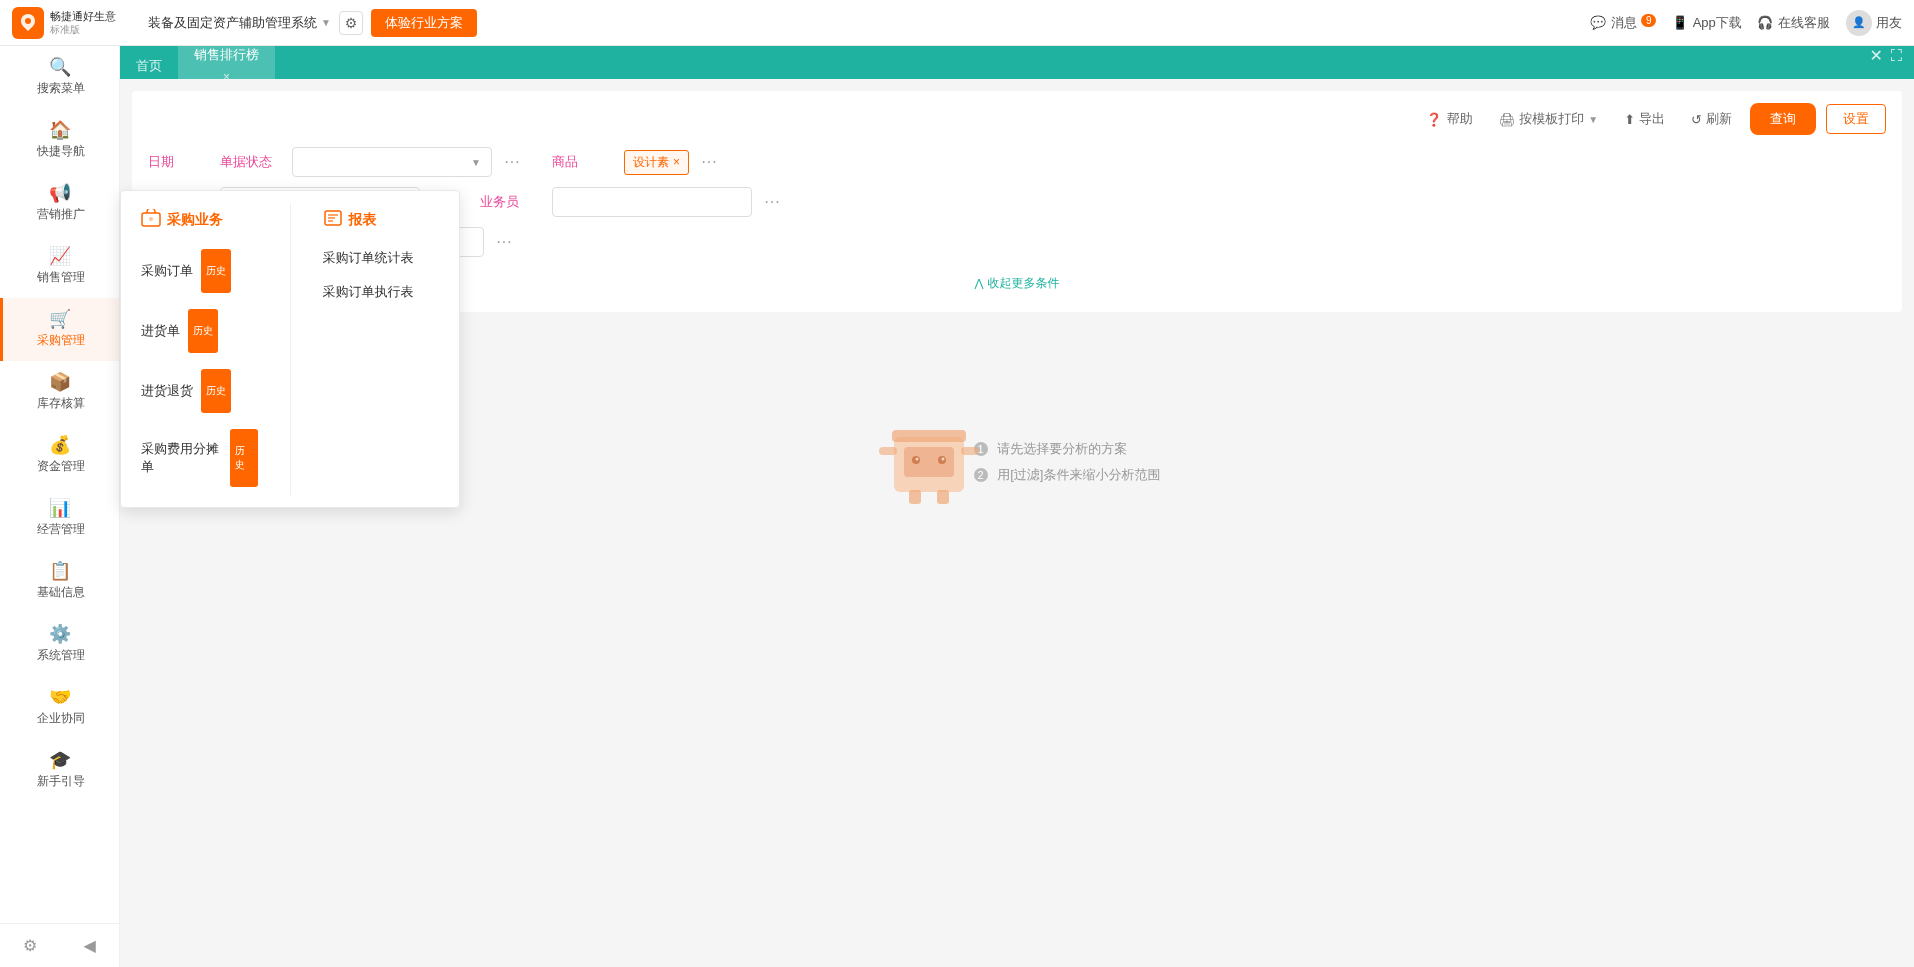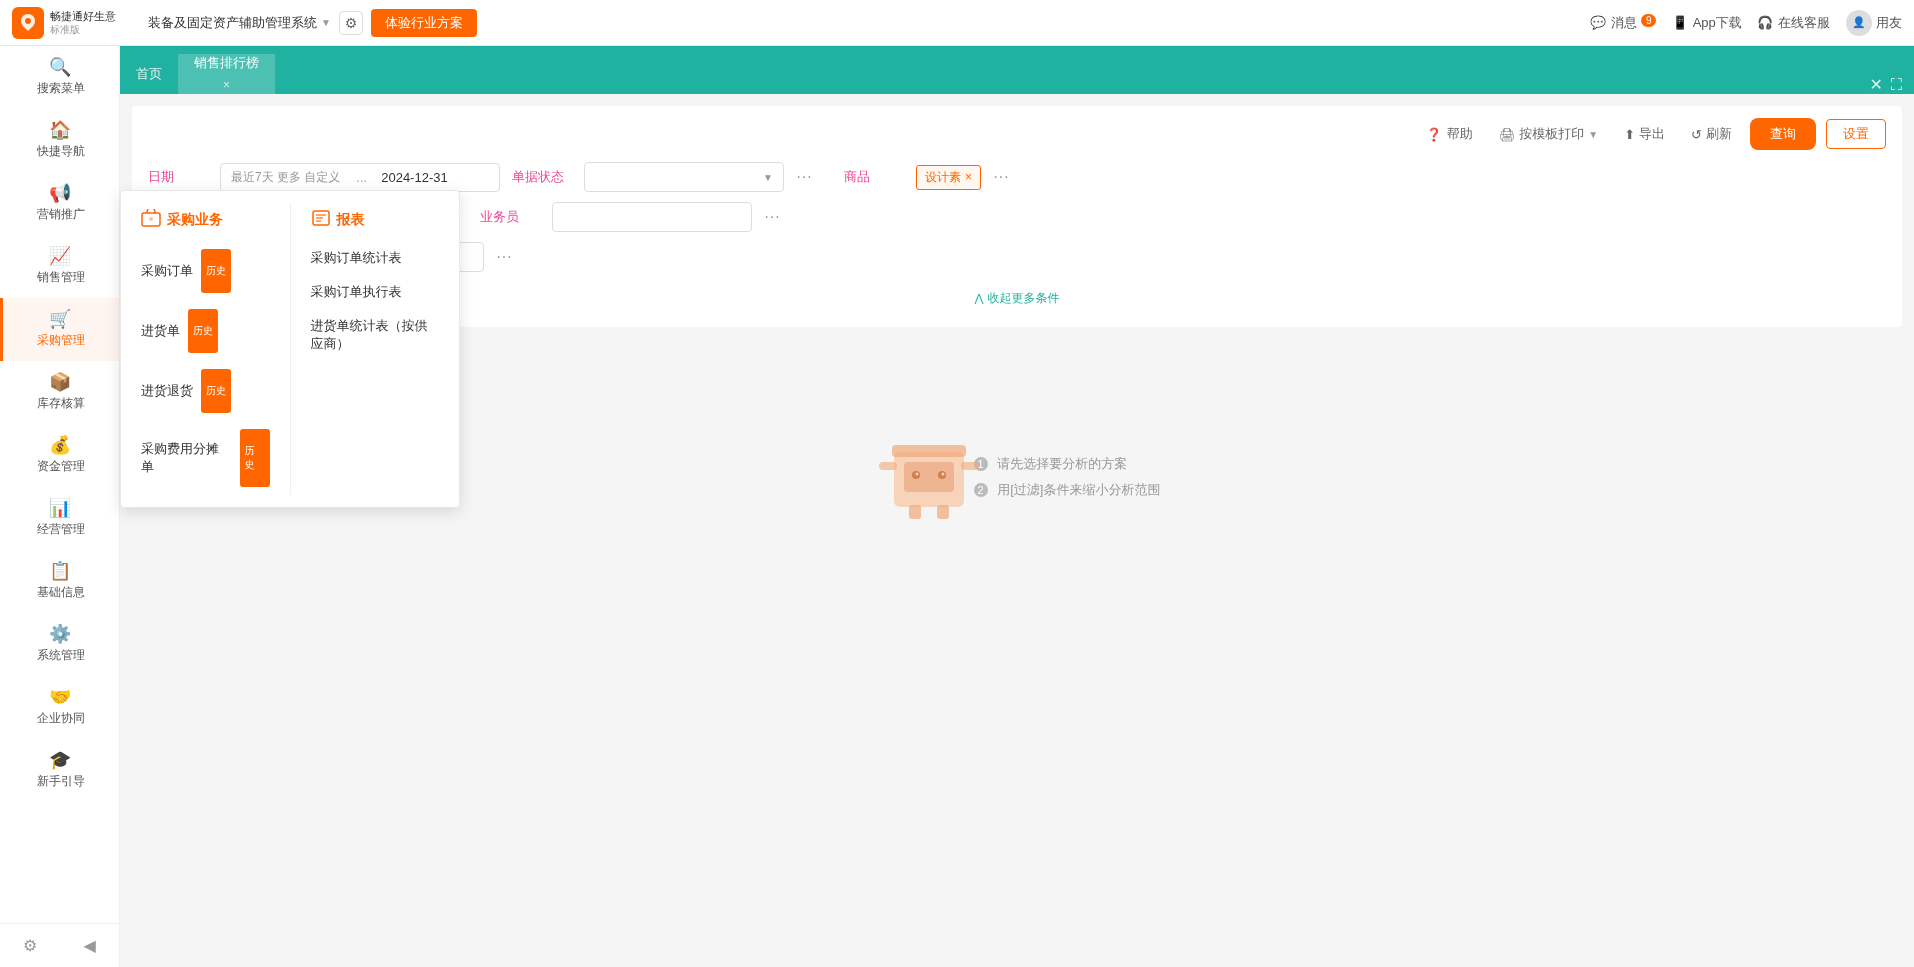--- a/index.html
+++ b/index.html
@@ -141,23 +141,23 @@
       flex: 1;
       display: flex;
       flex-direction: column;
       overflow: hidden;
     }
 
     
     .tab-bar {
       background: #20b2a0;
       display: flex;
-      align-items: flex-end;
+      align-items: flex-start;
       padding: 0;
-      height: 48px;
+      height: 33px;
     }
     .tab-item {
       padding: 0 16px;
       height: 40px;
       display: flex;
       align-items: center;
       cursor: pointer;
       color: rgba(255,255,255,0.85);
       font-size: 13px;
       gap: 6px;
@@ -304,21 +304,21 @@
       background: #fff;
       border: 1px solid #e8e8e8;
       border-radius: 4px;
       box-shadow: 0 4px 16px rgba(0,0,0,0.12);
       z-index: 300;
       width: 340px;
       padding: 12px;
     }
     .dropdown-cols {
       display: flex;
-      gap: 4px;
+      gap: 16px;
     }
     .dropdown-col {
       flex: 1;
     }
     .dropdown-col-header {
       display: flex;
       align-items: center;
       gap: 6px;
       padding: 6px 8px;
       font-size: 14px;
@@ -496,25 +496,20 @@
               <span>↺</span>
               <span>刷新</span>
             </div>
             <button class="btn-query">查询</button>
             <button class="btn-set">设置</button>
           </div>
         </div>
 
         <div class="filter-row">
           <span class="filter-label">日期</span>
-          <div class="filter-input" style="min-width: 280px;">
-            <span style="color:#999; font-size:12px;">最近7天 更多 自定义</span>
-            <span style="color:#aaa; margin-left: 10px;">...</span>
-            <span style="margin-left:8px; color:#333;">2024-12-31</span>
-          </div>
           <span class="filter-label">单据状态</span>
           <div class="filter-input" style="min-width: 200px;">
             <span style="color:#ccc; flex:1;">　</span>
             <span class="arrow">▼</span>
           </div>
           <span class="filter-dots">···</span>
           <span class="filter-label" style="margin-left: 20px;">商品</span>
           <div class="filter-tag">
             <span>设计素</span>
             <span class="close">×</span>
@@ -634,18 +629,15 @@
           </svg>
         </span>
         <span>报表</span>
       </div>
       <div class="dropdown-item">
         <span>采购订单统计表</span>
       </div>
       <div class="dropdown-item">
         <span>采购订单执行表</span>
       </div>
-      <div class="dropdown-item">
-        <span>进货单统计表（按供应商）</span>
-      </div>
     </div>
   </div>
 </div>
 
 </body></html>

